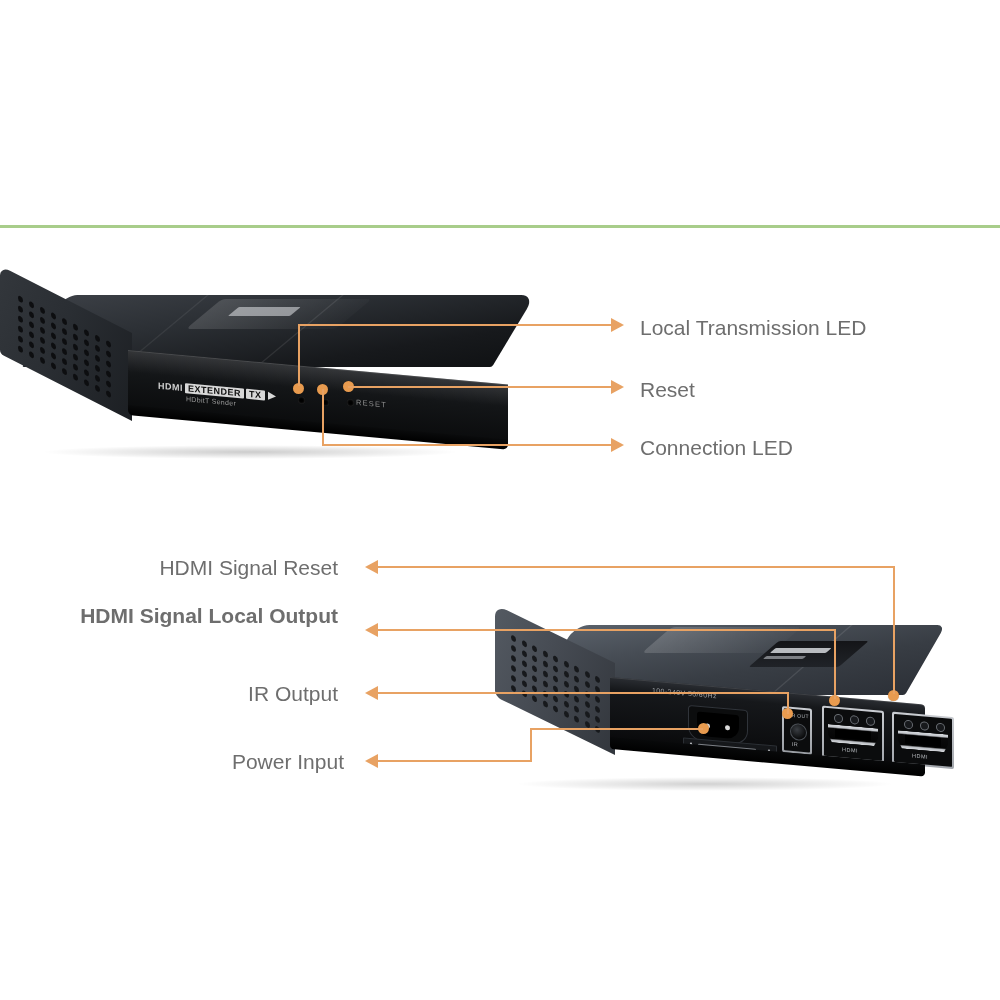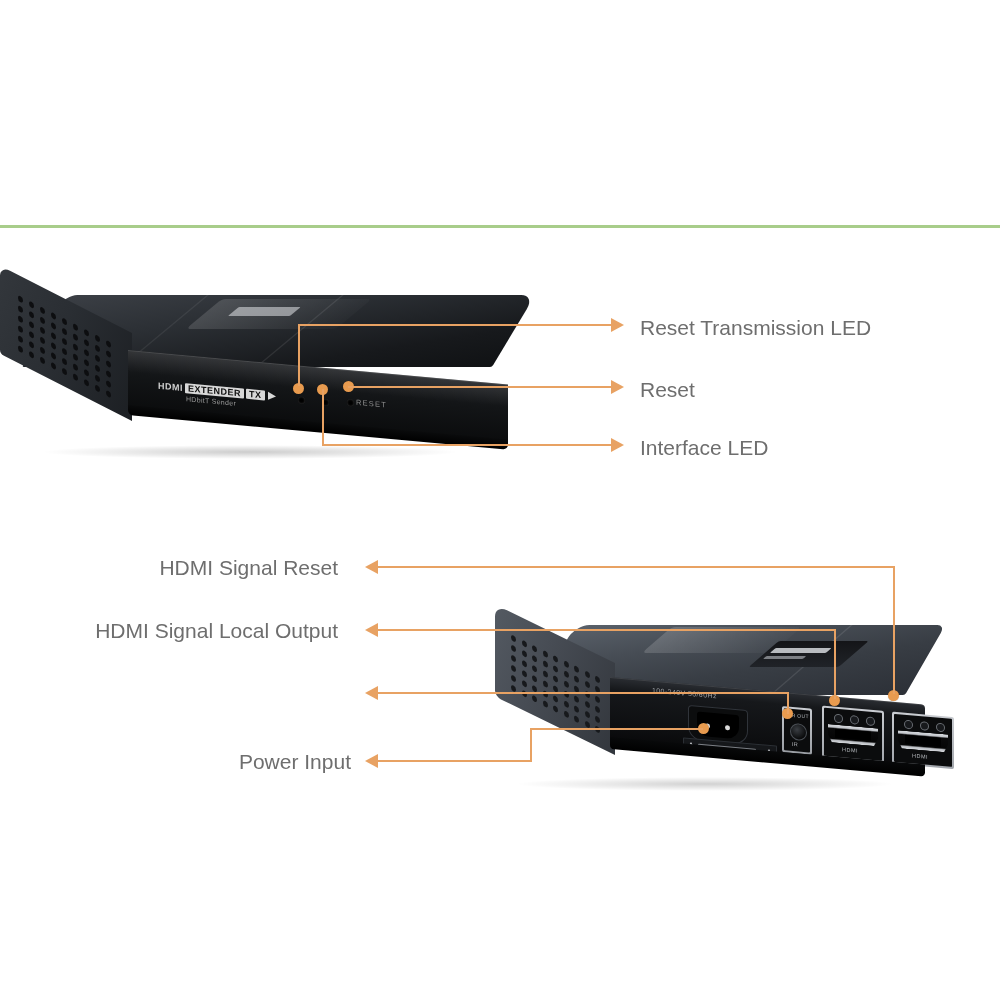--- a/index.html
+++ b/index.html
@@ -348,32 +348,32 @@
     </div>
 
     <div class="dt-bottomedge"></div>
     <div class="dt-shadow"></div>
   </div>
 
   <div class="cl-dot" style="left:293px;top:383px;"></div>
   <div class="cl-v" style="left:298px;top:324px;height:62px;"></div>
   <div class="cl-h" style="left:298px;top:324px;width:314px;"></div>
   <div class="arrow-r" style="left:611px;top:318px;"></div>
-  <div class="lbl" style="left:640px;top:316px;">Reset Transmission LED</div>
+  <div class="lbl" style="left:640px;top:316px;">Local Transmission LED</div>
 
   <div class="cl-dot" style="left:343px;top:381px;"></div>
   <div class="cl-h" style="left:348px;top:386px;width:264px;"></div>
   <div class="arrow-r" style="left:611px;top:380px;"></div>
   <div class="lbl" style="left:640px;top:378px;">Reset</div>
 
   <div class="cl-dot" style="left:317px;top:384px;"></div>
   <div class="cl-v" style="left:322px;top:389px;height:56px;"></div>
   <div class="cl-h" style="left:322px;top:444px;width:290px;"></div>
   <div class="arrow-r" style="left:611px;top:438px;"></div>
-  <div class="lbl" style="left:640px;top:436px;">Interface LED</div>
+  <div class="lbl" style="left:640px;top:436px;">Connection LED</div>
 
   <div class="dev-bot">
 
     <div class="db-topface">
       <div class="db-topsheen"></div>
       <div class="db-topseam"></div>
       <div class="db-toplabel">
         <div class="db-toplabel-bar"></div>
         <div class="db-toplabel-bar2"></div>
       </div>
@@ -501,27 +501,28 @@
   <div class="cl-dot" style="left:888px;top:690px;"></div>
   <div class="cl-v" style="left:893px;top:566px;height:128px;"></div>
   <div class="cl-h" style="left:378px;top:566px;width:517px;"></div>
   <div class="arrow-l" style="left:365px;top:560px;"></div>
   <div class="lbl right-align" style="left:38px;top:556px;width:300px;">HDMI Signal Reset</div>
 
   <div class="cl-dot" style="left:829px;top:695px;"></div>
   <div class="cl-v" style="left:834px;top:629px;height:70px;"></div>
   <div class="cl-h" style="left:378px;top:629px;width:458px;"></div>
   <div class="arrow-l" style="left:365px;top:623px;"></div>
-  <div class="lbl right-align" style="left:38px;top:619px;width:300px;">HDMI Signal Local Output</div>
+  <div class="lbl right-align" style="left:38px;top:604px;width:300px;font-weight:bold;">HDMI Signal Local Output</div>
 
   <div class="cl-dot" style="left:782px;top:708px;"></div>
   <div class="cl-v" style="left:787px;top:692px;height:22px;"></div>
   <div class="cl-h" style="left:378px;top:692px;width:411px;"></div>
   <div class="arrow-l" style="left:365px;top:686px;"></div>
+  <div class="lbl right-align" style="left:38px;top:682px;width:300px;">IR Output</div>
 
   <div class="cl-dot" style="left:698px;top:723px;"></div>
   <div class="cl-h" style="left:530px;top:728px;width:173px;"></div>
   <div class="cl-v" style="left:530px;top:728px;height:34px;"></div>
   <div class="cl-h" style="left:378px;top:760px;width:154px;"></div>
   <div class="arrow-l" style="left:365px;top:754px;"></div>
-  <div class="lbl right-align" style="left:51px;top:750px;width:300px;">Power Input</div>
+  <div class="lbl right-align" style="left:44px;top:750px;width:300px;">Power Input</div>
 
 </div>
 
 </body></html>

